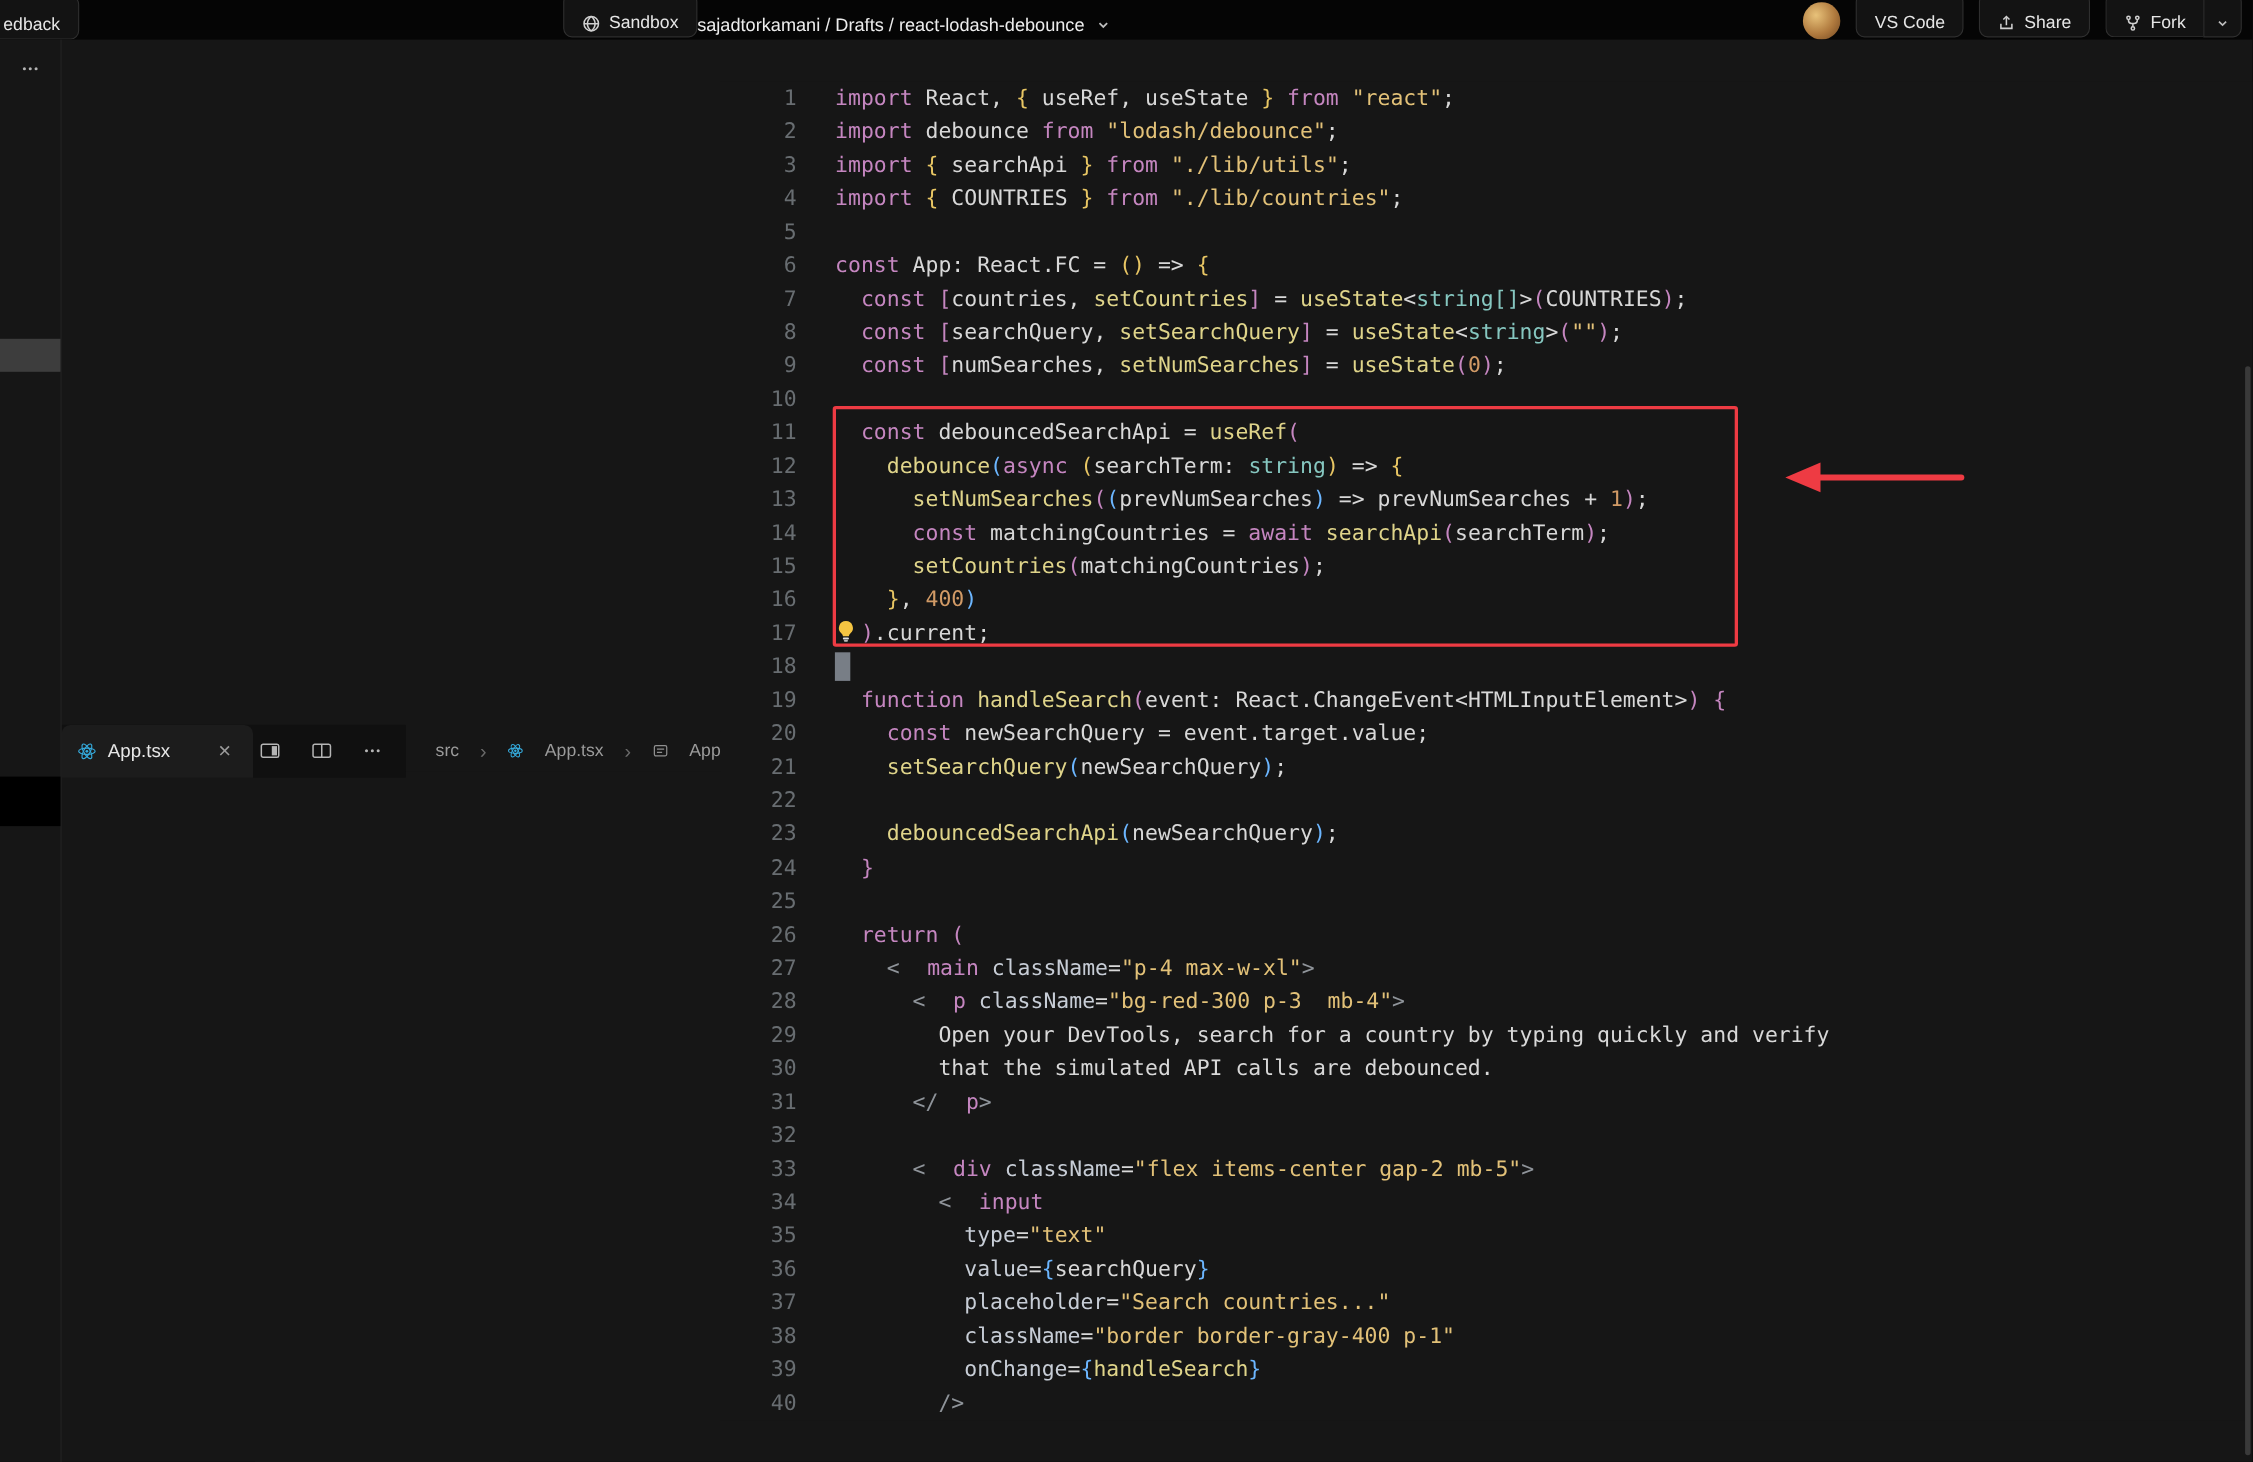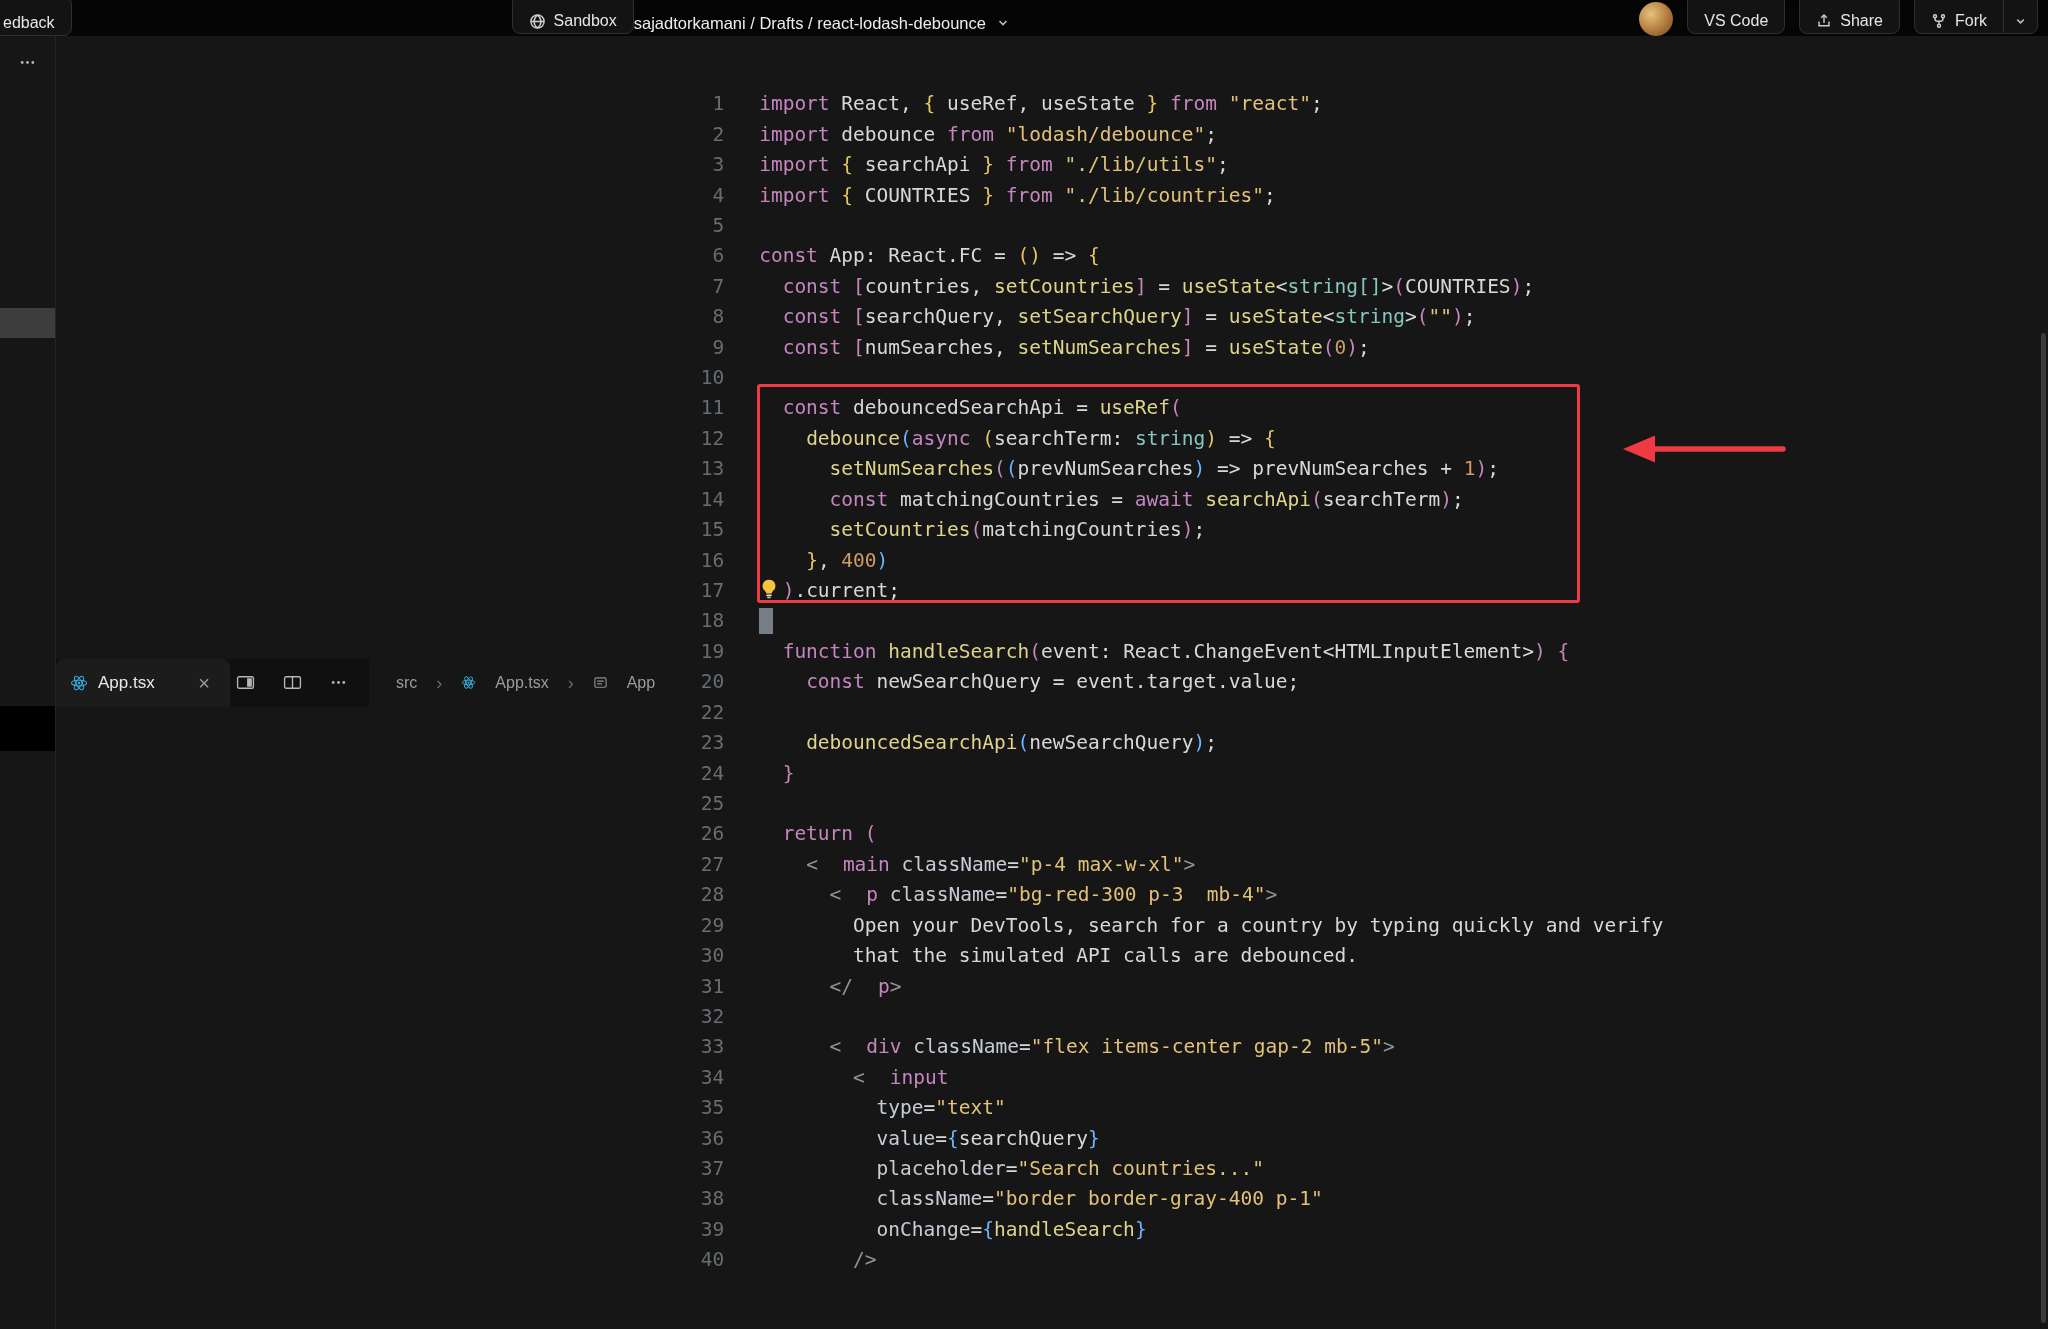--- a/index.html
+++ b/index.html
@@ -292,20 +292,24 @@
             </div>
             <div class="cl">
               <span class="ln">19</span>
               <span class="ct"><span class="tk-p">  </span><span class="tk-k">function</span><span class="tk-p"> </span><span class="tk-f">handleSearch</span><span class="tk-b2">(</span><span class="tk-p">event: React.ChangeEvent&lt;HTMLInputElement&gt;</span><span class="tk-b2">)</span><span class="tk-p"> </span><span class="tk-b2">{</span></span>
             </div>
             <div class="cl">
               <span class="ln">20</span>
               <span class="ct"><span class="tk-p">    </span><span class="tk-k">const</span><span class="tk-p"> newSearchQuery = event.target.value;</span></span>
             </div>
             <div class="cl">
+              <span class="ln">21</span>
+              <span class="ct"><span class="tk-p">    </span><span class="tk-f">setSearchQuery</span><span class="tk-b3">(</span><span class="tk-p">newSearchQuery</span><span class="tk-b3">)</span><span class="tk-p">;</span></span>
+            </div>
+            <div class="cl">
               <span class="ln">22</span>
               <span class="ct"></span>
             </div>
             <div class="cl">
               <span class="ln">23</span>
               <span class="ct"><span class="tk-p">    </span><span class="tk-f">debouncedSearchApi</span><span class="tk-b3">(</span><span class="tk-p">newSearchQuery</span><span class="tk-b3">)</span><span class="tk-p">;</span></span>
             </div>
             <div class="cl">
               <span class="ln">24</span>
               <span class="ct"><span class="tk-p">  </span><span class="tk-b2">}</span></span>

